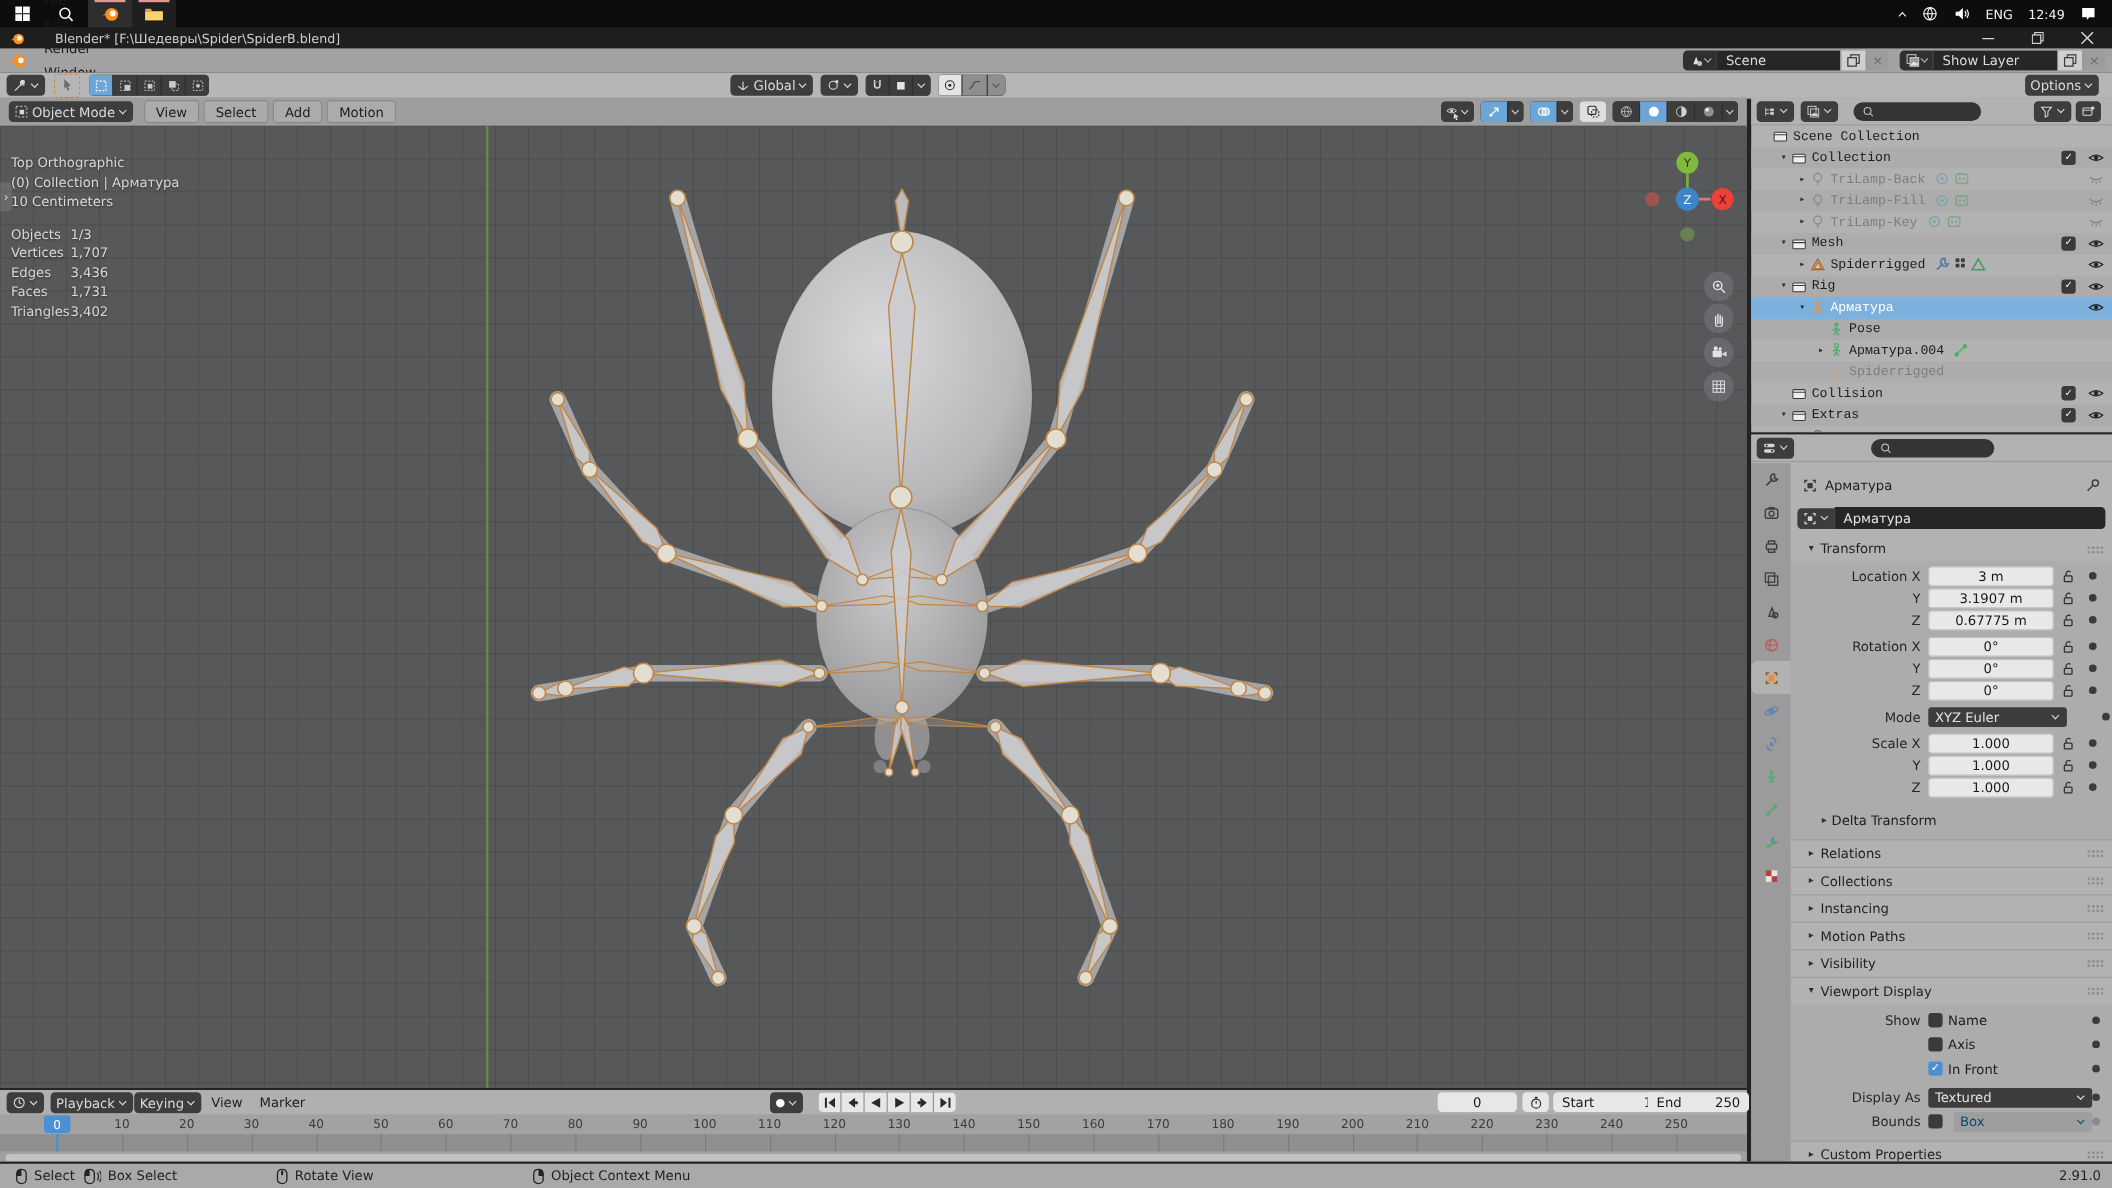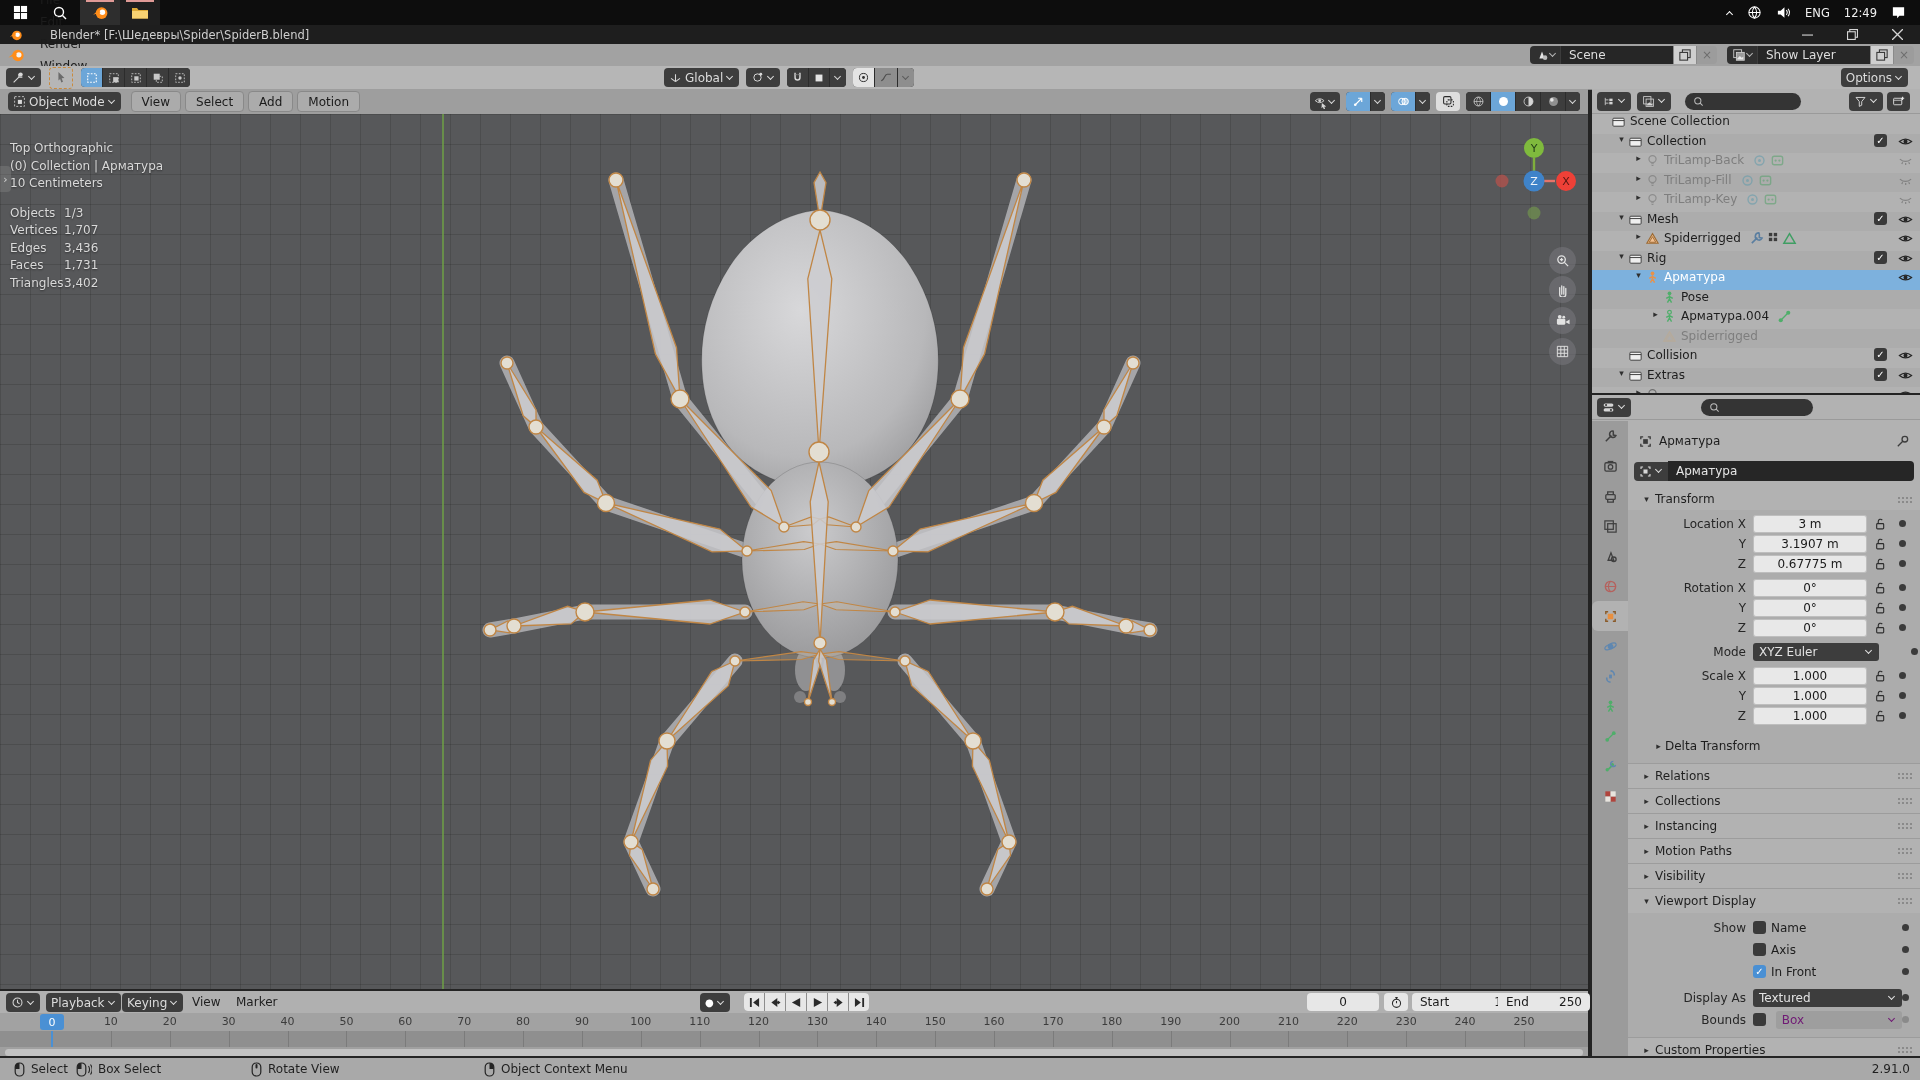--- a/index.html
+++ b/index.html
@@ -94,21 +94,21 @@
     display:flex;align-items:center;justify-content:center;font-size:11px;transform:translateX(-50%);}
   #tl-track{position:absolute;left:0;top:40px;width:100%;height:16px;background:#8f8f8f;}
   .tline{position:absolute;top:0;width:1px;height:100%;background:#7b7b7b;}
   #cursor-line{position:absolute;top:0;width:2px;height:100%;background:var(--accent);}
   #tl-scroll{position:absolute;left:0;top:56px;width:100%;height:11px;background:#a0a0a0;}
   #tl-scrollbar{position:absolute;left:5px;right:5px;top:2px;height:7px;background:#c2c2c2;border-radius:4px;}
   
   #outliner{left:1592px;top:89px;width:328px;height:304px;background:#b2b2b2;overflow:hidden;}
   .ed-header{height:24px;display:flex;align-items:center;background:#b2b2b2;border-bottom:1px solid #9a9a9a;}
   .search{background:#343434;border-radius:9px;height:17px;display:flex;align-items:center;padding:0 8px;gap:5px;color:#bdbdbd;}
-  .o-row{position:relative;height:19.5px;display:flex;}
+  .o-row{position:relative;height:19.5px;display:flex;align-items:center;font-family:Liberation Mono, monospace;}
   .o-row:nth-child(even){background:#acacac;}
   .o-row.selected{background:var(--sel);color:#fff;}
   .o-row .lbl{margin-left:4px;}
   .o-row.grey .lbl{color:#7e7e7e;}
   .o-row.grey .oic{opacity:.55;}
   .exp{width:13px;font-size:9px;color:#2e2e2e;text-align:center;flex:0 0 13px;}
   .o-check{position:absolute;left:282px;}
   .o-eye{position:absolute;left:306px;}
   .cb{width:13px;height:13px;border-radius:3px;background:#3a3a3a;color:#fff;font-size:10px;display:flex;align-items:center;justify-content:center;}
   .cb.off{background:#3a3a3a;}
@@ -1369,21 +1369,21 @@
             <span class="plabel">Display As</span>
   <span class="pdd" style="width:140px">
               <span class="val">Textured</span>
               <span class="chev"></span>
             </span>
   <span class="pdot" style="margin-left:auto;margin-right:11px"></span>
           </div>
 <div class="p-row" style="height:21px">
             <span class="plabel">Bounds</span>
   <span class="cb off"></span>
-  <span class="pdd" style="width:116px;margin-left:10px;background:#9e9e9e;color:#701a75">
+  <span class="pdd" style="width:116px;margin-left:10px;background:#9e9e9e;color:#0c4a6e">
               <span class="val">Box</span>
               <span class="chev"></span>
             </span>
   <span class="pdot" style="margin-left:auto;margin-right:11px;background:#8a8a8a"></span>
           </div>
         </div>
 <div class="panel-h">
           <span class="exp">▸</span>
           <span>Custom Properties</span>
           <span class="grip"></span>

